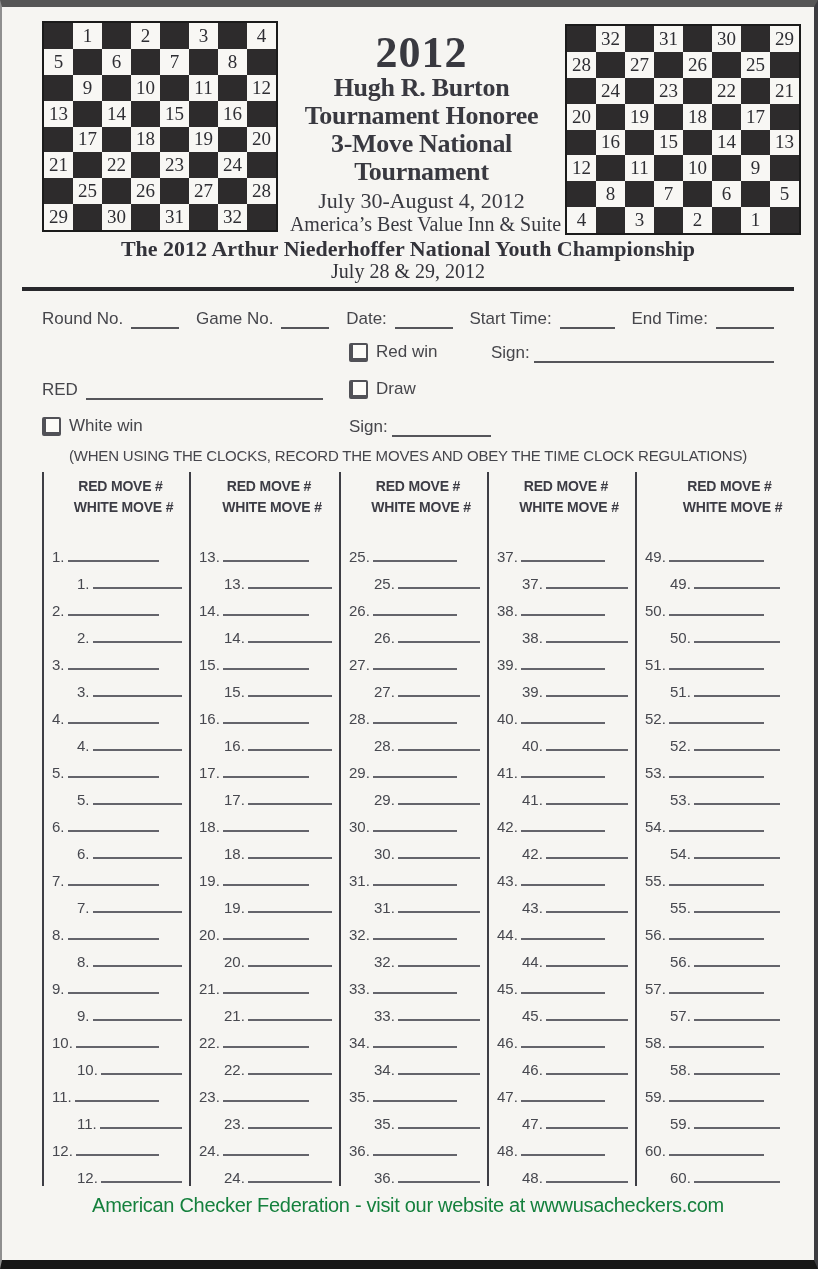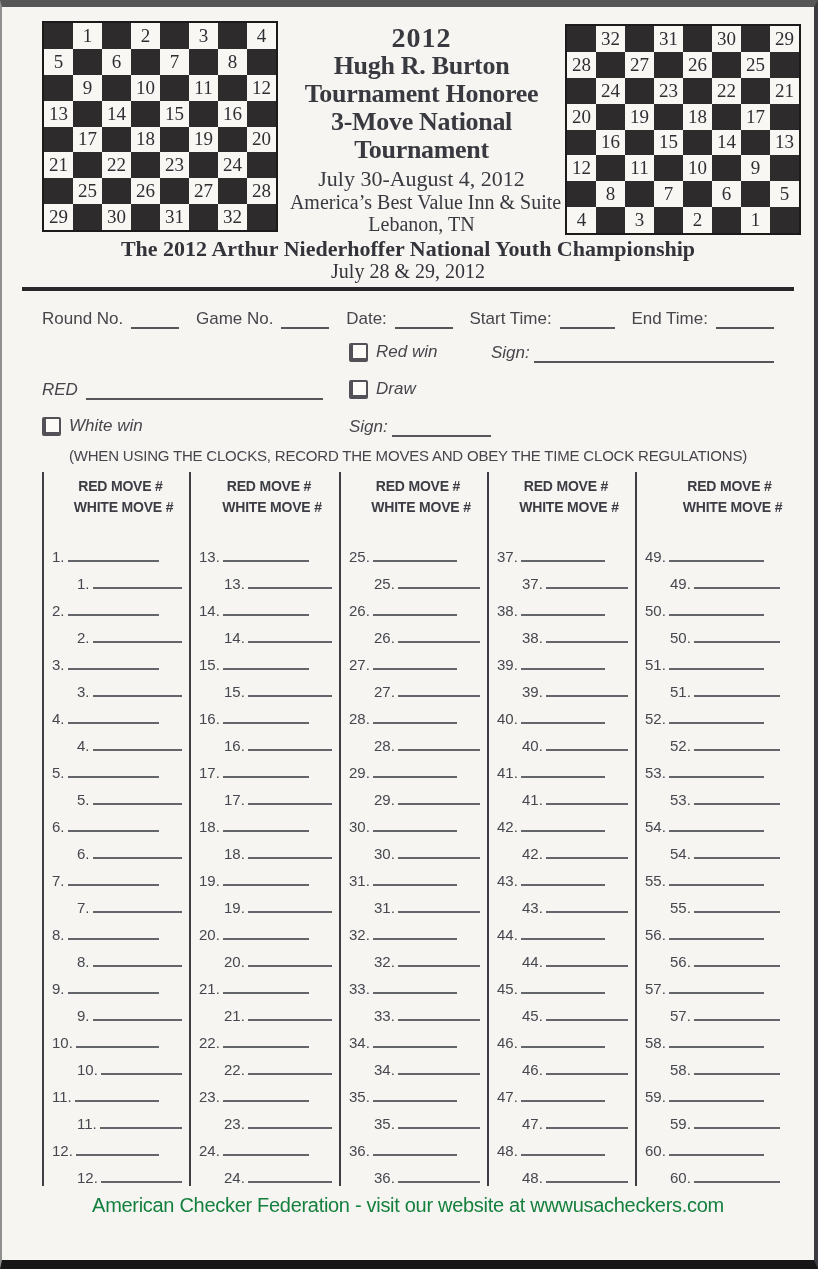--- a/index.html
+++ b/index.html
@@ -16,40 +16,40 @@
   .header{display:flex;margin:14px 13px 0 40px;}
   .board{width:236px;height:211px;border:2px solid #1b1b1b;box-sizing:border-box;flex:none;
     display:grid;grid-template-columns:repeat(8,1fr);grid-template-rows:repeat(8,1fr);
     background:#f8f7f4;}
   .board.right{margin-top:3px;}
   .sq{display:flex;align-items:center;justify-content:center;
     font-family:"Liberation Serif", serif;font-size:19px;color:#2e2e33;}
   .sq.dark{background:#2d2b2c;}
   .title-block{flex:1;text-align:center;color:#393940;
     font-family:"Liberation Serif", serif;padding-top:4px;}
-  .t-year{font-size:28px;font-weight:bold;line-height:0.95;letter-spacing:1px;}
+  .t-year{font-size:44px;font-weight:bold;line-height:0.95;letter-spacing:1px;margin-top:7px;}
   .t-line{font-size:26px;font-weight:bold;line-height:1.08;letter-spacing:-0.3px;}
   .t-date{font-size:22px;line-height:1.05;margin-top:3px;}
   .t-venue{font-size:20px;line-height:1.1;margin-top:1px;padding-left:8px;}
   .t-city{font-size:20px;line-height:1.1;}
   
   .champ{text-align:center;font-family:"Liberation Serif", serif;color:#33333a;margin-top:2px;}
   .champ-title{font-size:22px;font-weight:bold;line-height:1.05;}
   .champ-date{font-size:20px;line-height:1.1;}
   .rule{height:4px;background:#28282c;margin:5px 20px 0 20px;}
   
   .meta-row{display:flex;justify-content:space-between;align-items:flex-end;
     margin:18px 40px 0 40px;font-size:17px;}
   .fgroup{display:flex;align-items:flex-end;}
   .blank{display:inline-block;border-bottom:2px solid #55555a;height:15px;margin-left:8px;}
   .w48{width:48px}.w55{width:55px}.w58{width:58px}
   
   .result{display:grid;grid-template-columns:307px 142px 1fr;
     margin:12px 40px 0 40px;row-gap:15px;font-size:17px;}
-  .cell{display:flex;align-items:flex-end;min-height:22px;font-style:italic;}
+  .cell{display:flex;align-items:flex-end;min-height:22px;}
   .cbx-group{display:flex;align-items:center;}
   .cbx{width:13px;height:13px;background:#fcfbf8;border:2px solid #515157;
     border-left-width:4px;border-bottom-width:4px;border-radius:2px;margin-right:8px;flex:none;}
   .player-line{flex:1;border-bottom:2px solid #55555a;margin-left:8px;margin-right:26px;}
   .sign-line{flex:1;border-bottom:2px solid #55555a;margin-left:4px;}
   .clock-note{text-align:center;margin-top:10px;font-size:15px;letter-spacing:-0.2px;color:#45454b;}
   
   .moves{display:flex;margin:8px 0 0 40px;text-align:center;}
   .mv-col{flex:none;width:147px;height:714px;box-sizing:border-box;
     border-left:2px solid #3e3e45;padding:4px 0 0 8px;}
@@ -142,21 +142,20 @@
         <div class="sq dark"></div>
       </div>
     <div class="title-block">
       <div class="t-year">2012</div>
       <div class="t-line">Hugh R. Burton</div>
       <div class="t-line">Tournament Honoree</div>
       <div class="t-line">3-Move National</div>
       <div class="t-line">Tournament</div>
       <div class="t-date">July 30-August 4, 2012</div>
       <div class="t-venue">America’s Best Value Inn &amp; Suite</div>
-      <div class="t-city">Lebanon, TN</div>
     </div>
     <div class="board right" id="board-right">
         <div class="sq dark"></div>
         <div class="sq">32</div>
         <div class="sq dark"></div>
         <div class="sq">31</div>
         <div class="sq dark"></div>
         <div class="sq">30</div>
         <div class="sq dark"></div>
         <div class="sq">29</div>

